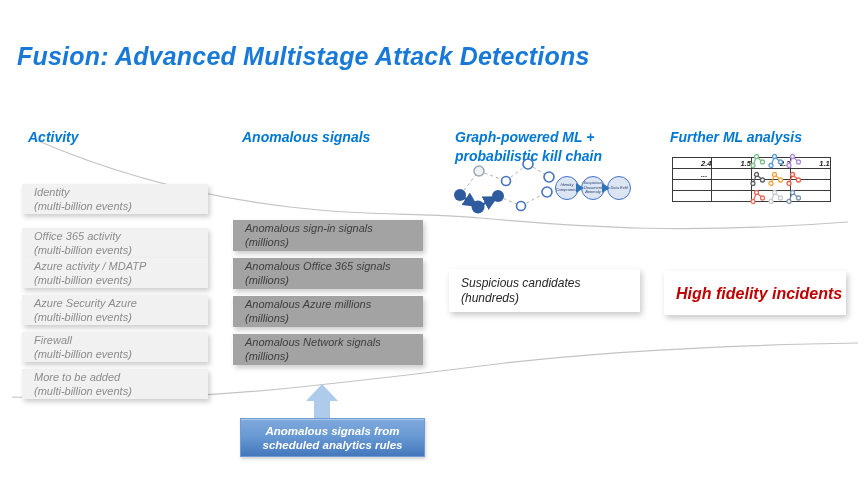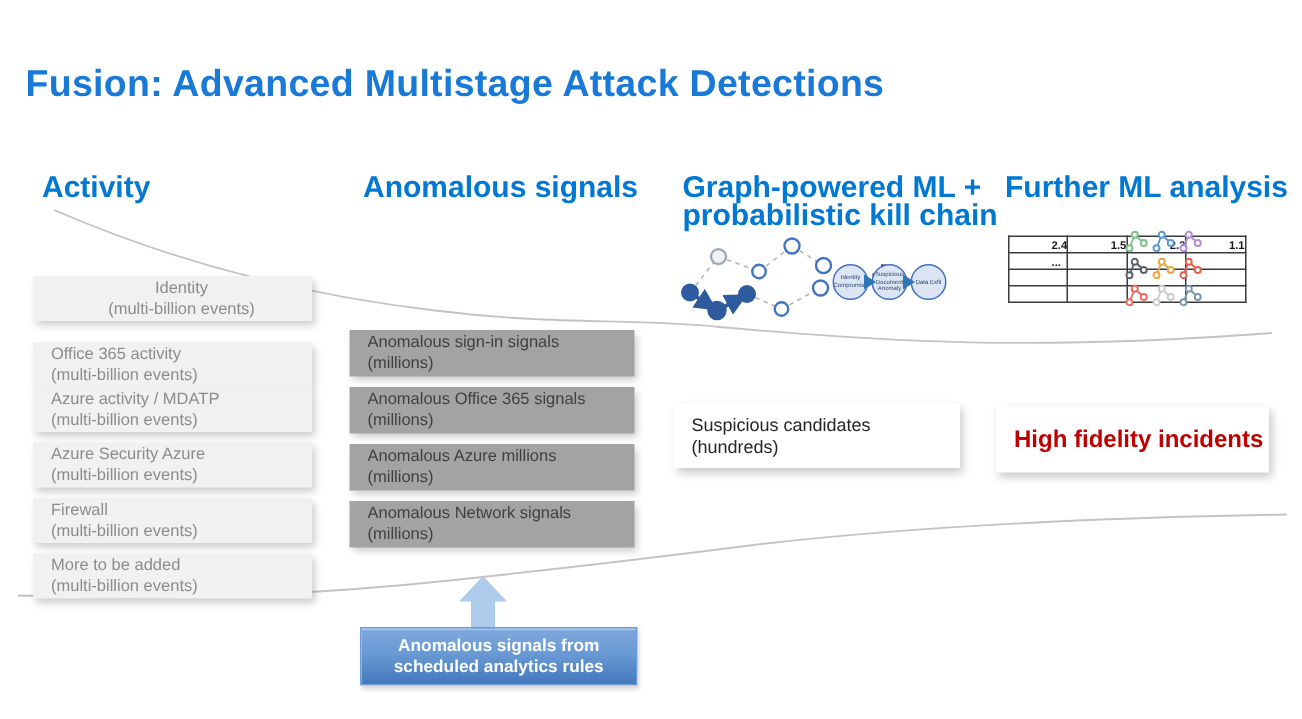--- a/index.html
+++ b/index.html
@@ -1,28 +1,28 @@
 <!DOCTYPE html>
 <html><head>
 <meta charset="utf-8">
 <style>
   * { margin:0; padding:0; box-sizing:border-box; }
   html,body { background:#fff; }
   .slide {
     position:relative; width:868px; height:479px; background:#ffffff;
-    overflow:hidden; font-family:"Liberation Sans", sans-serif;
+    overflow:hidden; font-family:"Liberation Sans", sans-serif;font-style:italic;
   }
   .curves { position:absolute; left:0; top:0; width:868px; height:479px; }
   .curve { fill:none; stroke:#c3c3c3; stroke-width:1.2; }
   .slide-title {
     position:absolute; left:17px; top:42px; font-size:25px; font-weight:bold;
     color:#1879d8; letter-spacing:0.2px;
   }
   .col-header {
-    position:absolute; top:116px; font-size:20px; font-weight:bold; color:#0078d4;
+    position:absolute; top:128px; font-size:14px; font-weight:bold; color:#0078d4;
     line-height:19px;
   }
   .gbox {
     position:absolute; padding:2px 0 0 12px;
     box-shadow:2px 3px 5px rgba(0,0,0,.20);
     font-size:11px; line-height:13.5px;
   }
   .col1box { left:22px; width:186px; height:30px; background:#f1f1f1; color:#8c8c8c; }
   .col2box { left:233px; width:190px; height:31px; background:#a3a3a3; color:#404040; }
   .whitebox {
@@ -77,21 +77,21 @@
   <div class="slide-title">Fusion: Advanced Multistage Attack Detections</div>
 
   <div class="col-header" style="left:28px;">Activity</div>
   <div class="col-header" style="left:455px;">
     <span>Graph-powered ML +</span><br>
     <span>probabilistic kill chain</span>
   </div>
   <div class="col-header" style="left:242px;">Anomalous signals</div>
   <div class="col-header" style="left:670px;">Further ML analysis</div>
 
-  <div class="gbox col1box" style="top:184px;text-align:center;">
+  <div class="gbox col1box" style="top:184px;">
     <div class="l1">Identity</div>
     <div class="l2">(multi-billion events)</div>
   </div>
   <div class="gbox col1box" style="top:228px;">
     <div class="l1">Office 365 activity</div>
     <div class="l2">(multi-billion events)</div>
   </div>
   <div class="gbox col1box" style="top:258px;">
     <div class="l1">Azure activity / MDATP</div>
     <div class="l2">(multi-billion events)</div>

